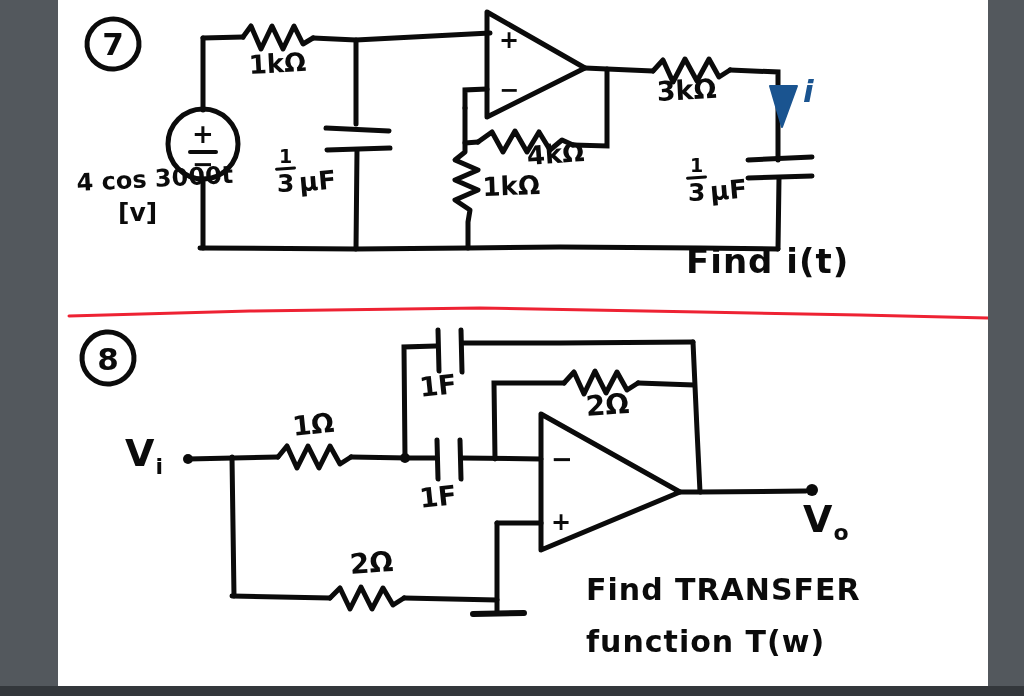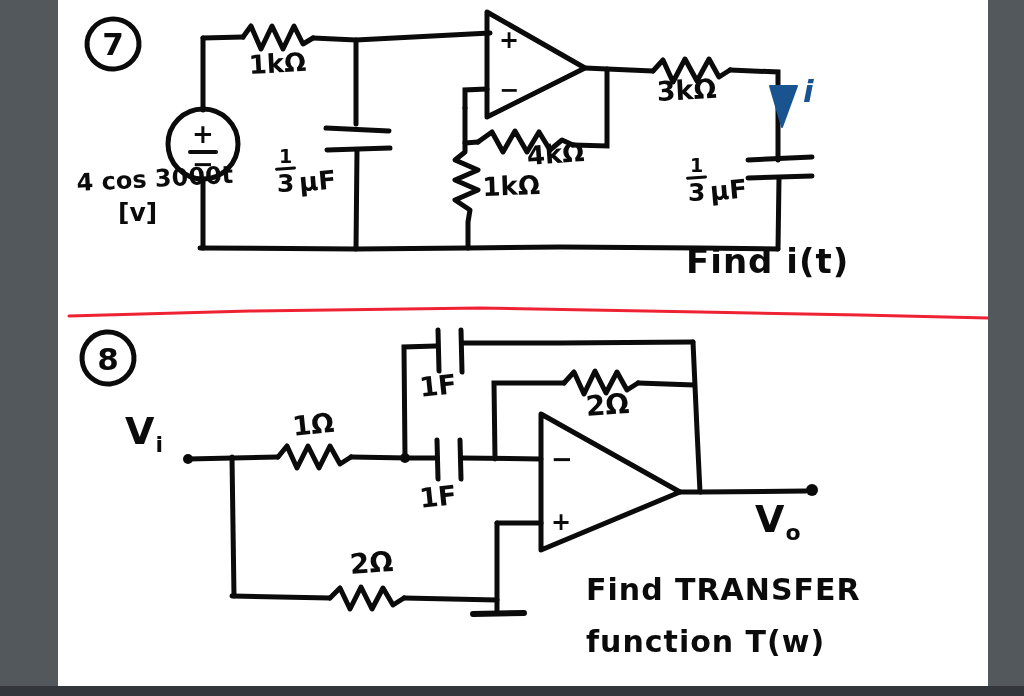--- a/index.html
+++ b/index.html
@@ -257,35 +257,35 @@
         <span class="bar"></span>
         <span class="den">3</span>
       </span>
       <span class="unit">μF</span>
     </div>
 
     <div class="label-txt blue" style="left:745px; top:76px; font-size:31px; font-style:italic; color:#1a5490;">i</div>
 
     <div class="label-txt" style="left:628px; top:244px; font-size:34px; letter-spacing:1px;">Find i(t)</div>
 
-    <div class="label-txt" style="left:67px; top:412px; font-size:38px;">
+    <div class="label-txt" style="left:67px; top:434px; font-size:38px;">
       <span>V</span><span style="font-size:22px; position:relative; top:8px; left:1px;">i</span>
     </div>
 
     <div class="label-txt" style="left:233px; top:413px; font-size:27px; transform:rotate(-6deg);">1Ω</div>
 
     <div class="label-txt" style="left:360px; top:374px; font-size:27px; transform:rotate(-6deg);">1F</div>
 
     <div class="label-txt" style="left:360px; top:485px; font-size:27px; transform:rotate(-6deg);">1F</div>
 
     <div class="label-txt" style="left:527px; top:393px; font-size:28px; transform:rotate(-4deg);">2Ω</div>
 
     <div class="label-txt" style="left:291px; top:551px; font-size:28px; transform:rotate(-4deg);">2Ω</div>
 
-    <div class="label-txt" style="left:697px; top:500px; font-size:38px;">
+    <div class="label-txt" style="left:745px; top:500px; font-size:38px;">
       <span>V</span><span style="font-size:22px; position:relative; top:8px; left:1px;">o</span>
     </div>
 
     <div class="label-txt" style="left:528px; top:575px; font-size:30px; letter-spacing:1px;">Find TRANSFER</div>
     <div class="label-txt" style="left:528px; top:627px; font-size:30px; letter-spacing:1px;">function T(w)</div>
   </div>
 
   <div class="bottombar"></div>
 </div>
 

